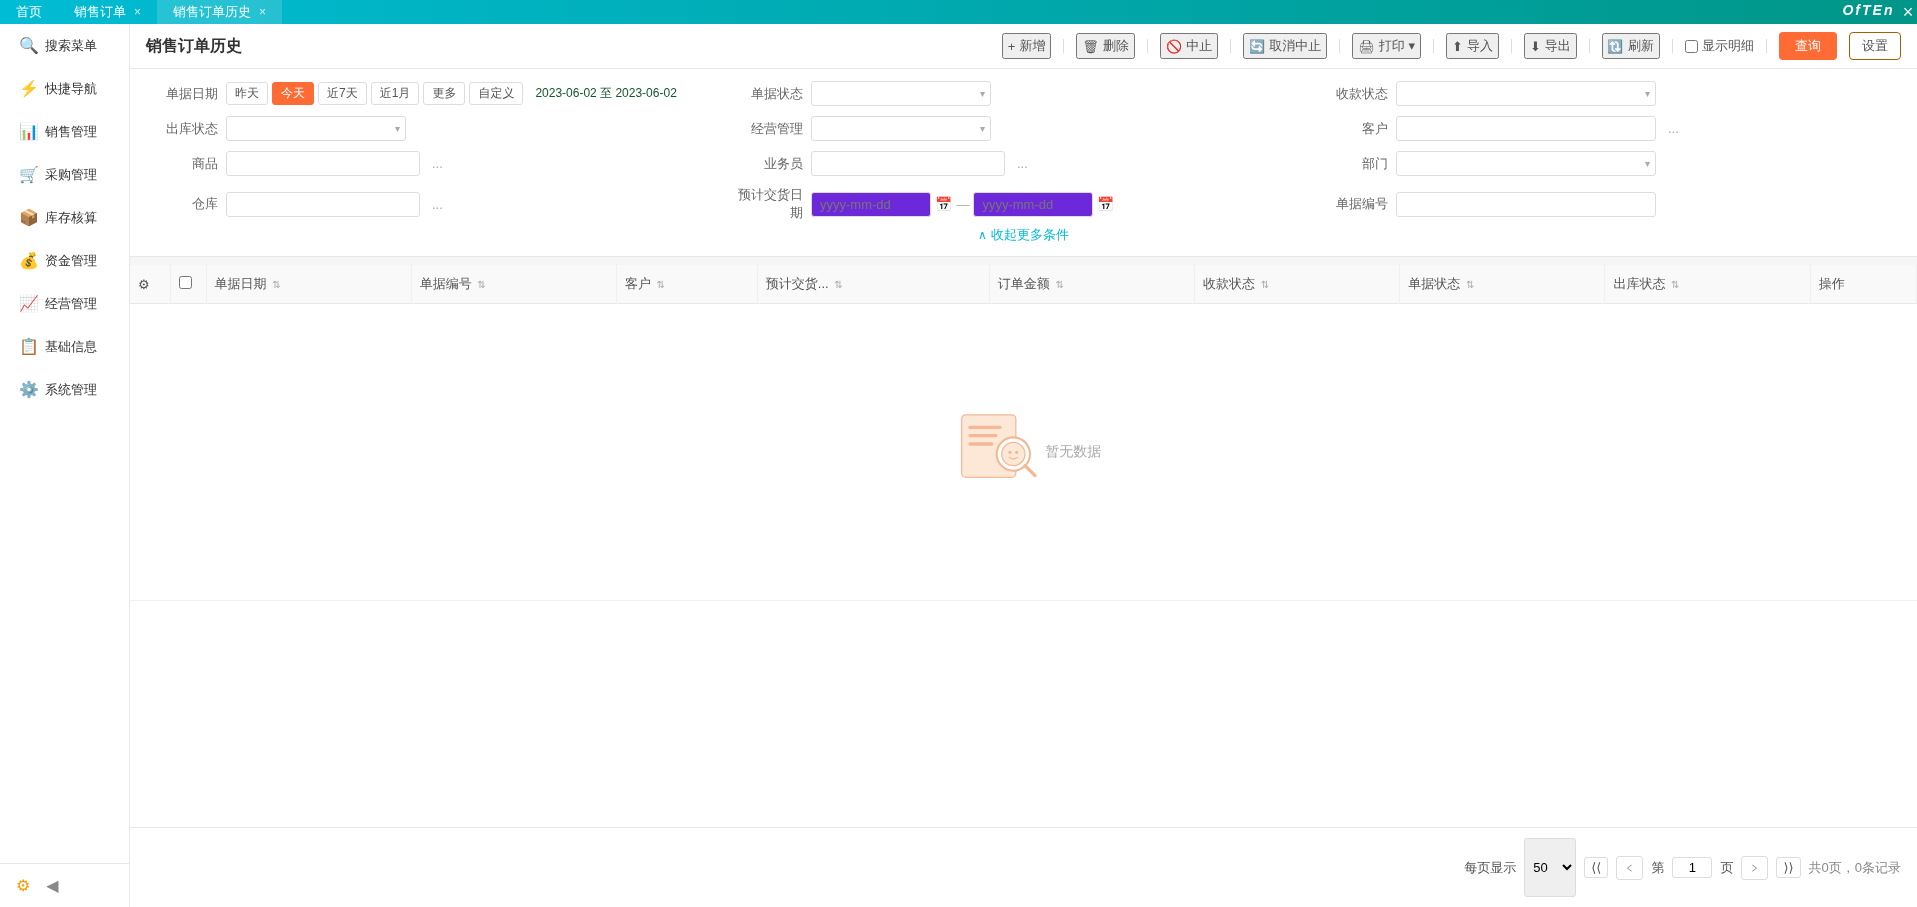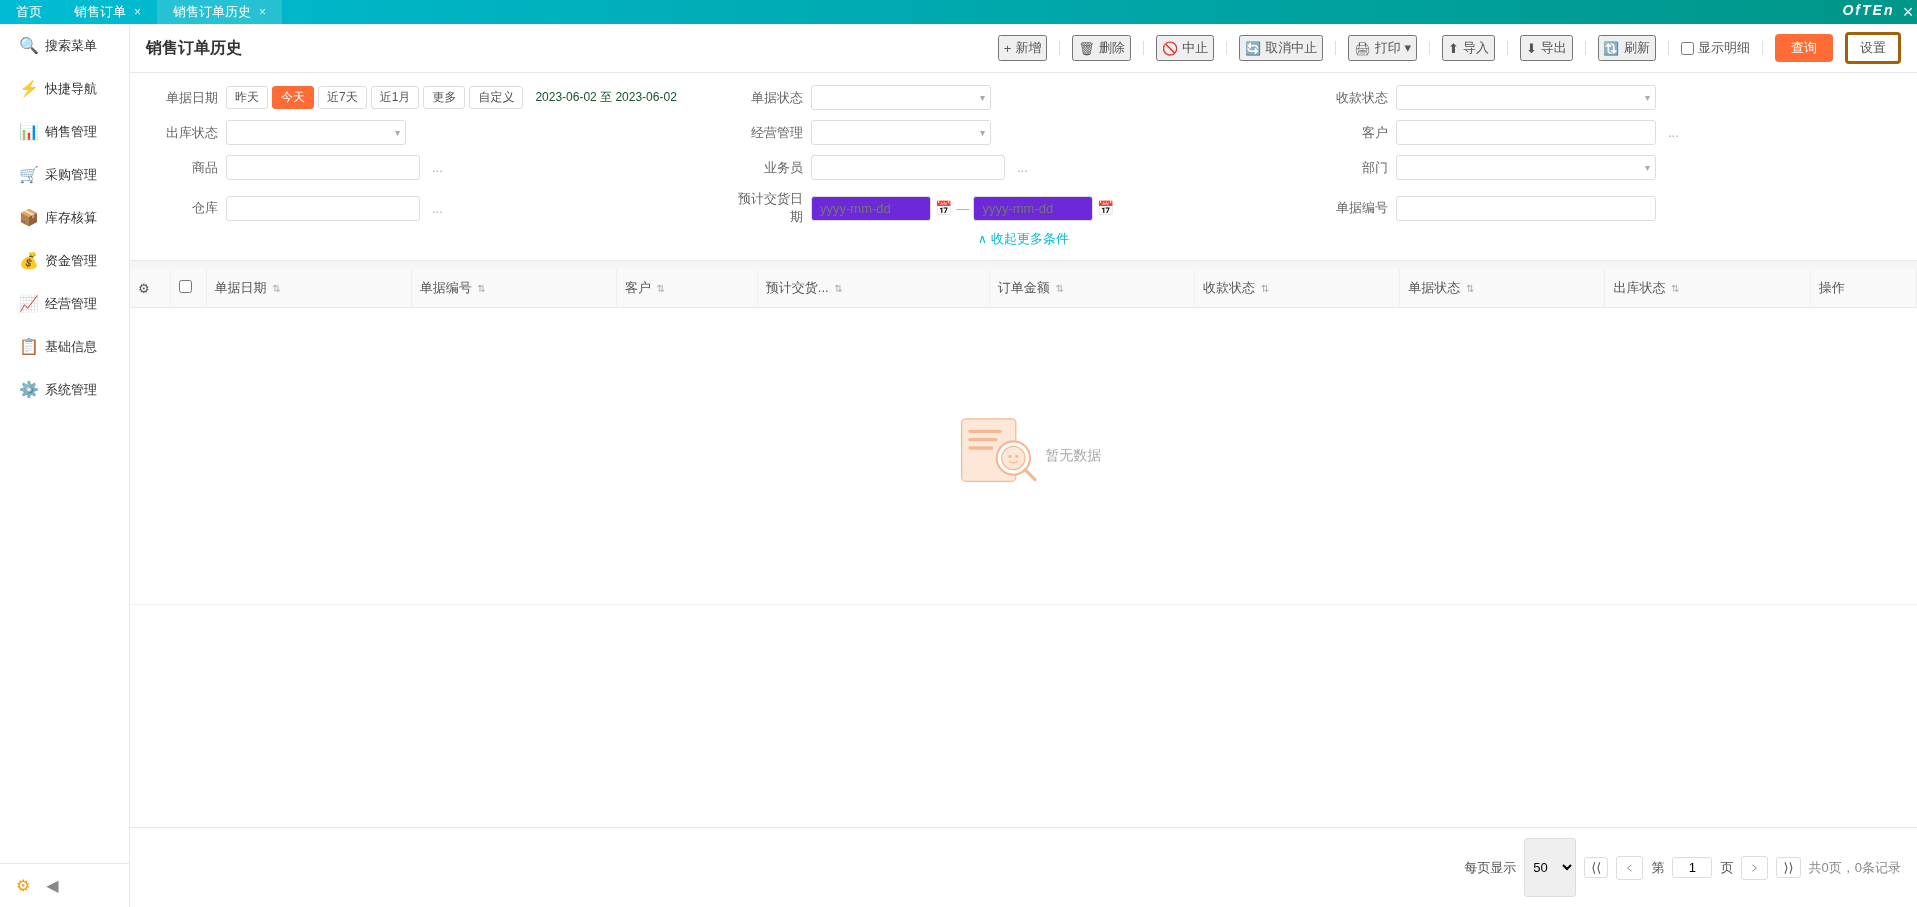--- a/index.html
+++ b/index.html
@@ -141,21 +141,21 @@
       color: white;
       border: none;
       padding: 5px 16px;
       border-radius: 4px;
       cursor: pointer;
       font-size: 13px;
     }
     .toolbar-btn-secondary {
       background: white;
       color: #555;
-      border: 3px solid #a16207;
+      border: 1px solid #a16207;
       padding: 4px 12px;
       border-radius: 4px;
       cursor: pointer;
       font-size: 13px;
     }
     .display-toggle {
       display: flex;
       align-items: center;
       gap: 4px;
       color: #555;

